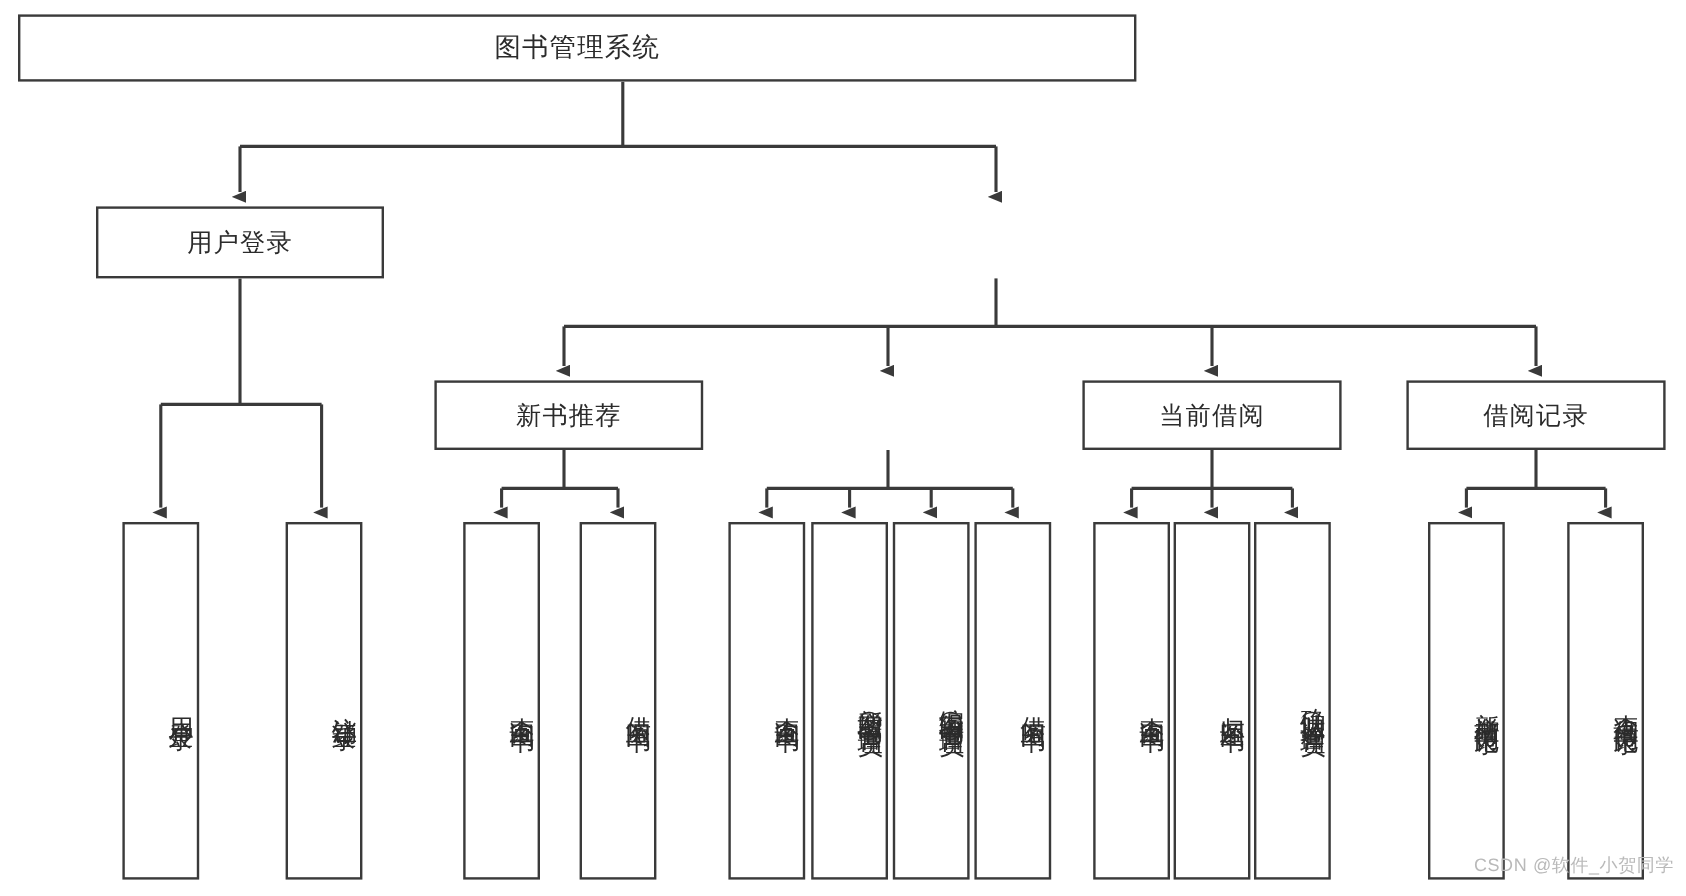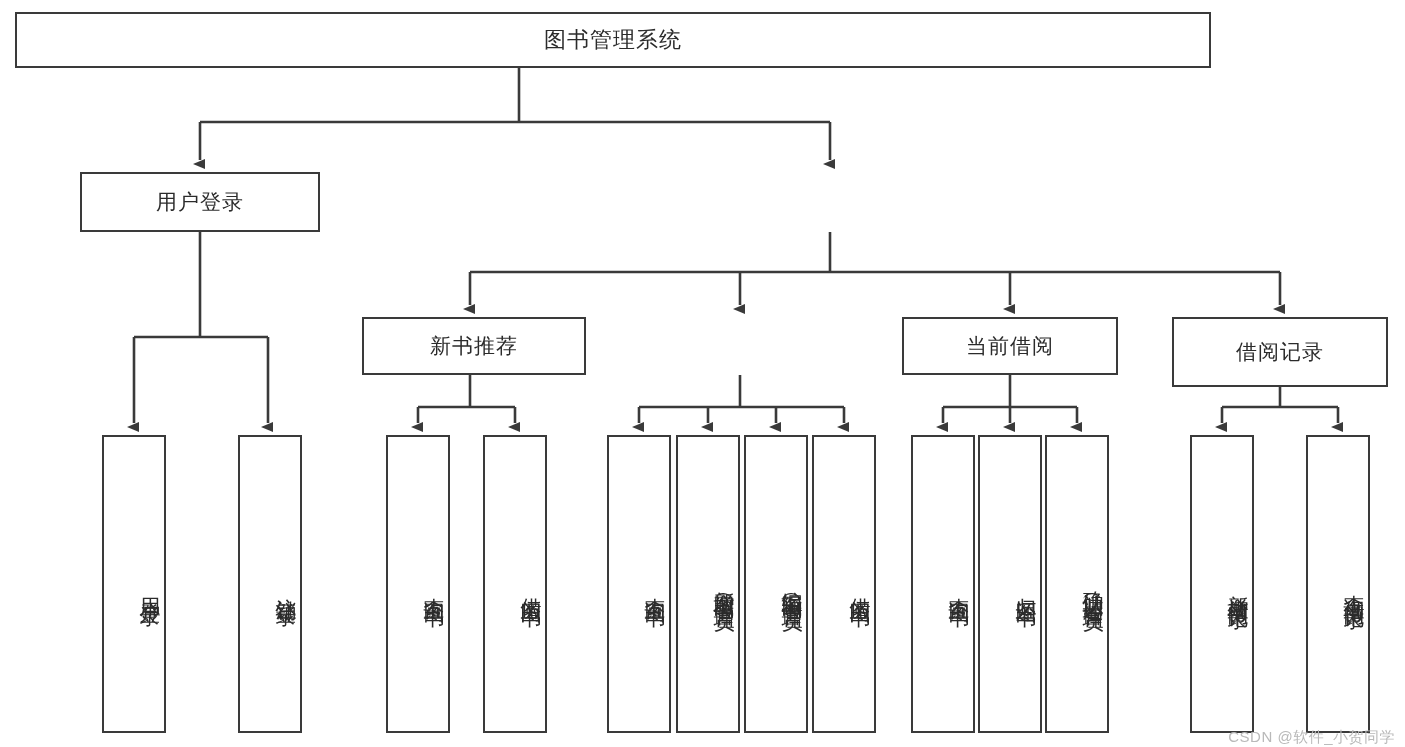--- a/index.html
+++ b/index.html
@@ -28,21 +28,21 @@
     font-size:21px;
     letter-spacing:3px;
     padding-top:6px;
     align-items:flex-start;
     justify-content:center;
   }
   .node.root{font-size:22px;border-width:2.5px;}
   #watermark{
     position:absolute;
     right:10px;
-    bottom:0;
+    bottom:16px;
     font-size:15px;
     color:#b9b9b9;
     letter-spacing:.5px;
     white-space:nowrap;
     pointer-events:none;
     margin-left:45px;
   }
 </style>
 </head>
 <body>
@@ -92,35 +92,35 @@
       <path d="M1010,407 L1010,423" marker-end="url(#arw)"></path>
       <path d="M1077,407 L1077,423" marker-end="url(#arw)"></path>
 
       <path d="M1280,375 L1280,407"></path>
       <path d="M1222,407 L1338,407"></path>
       <path d="M1222,407 L1222,423" marker-end="url(#arw)"></path>
       <path d="M1338,407 L1338,423" marker-end="url(#arw)"></path>
     </g>
   </svg>
 
-  <div class="node horiz root" style="left:15px;top:12px;width:1196px;height:56px;">
+  <div class="node horiz root" style="left:15px;top:12px;width:932px;height:56px;">
     <span>图书管理系统</span>
   </div>
 
   <div class="node horiz" style="left:80px;top:172px;width:240px;height:60px;">
     <span>用户登录</span>
   </div>
 
   <div class="node horiz" style="left:362px;top:317px;width:224px;height:58px;">
     <span>新书推荐</span>
   </div>
   <div class="node horiz" style="left:902px;top:317px;width:216px;height:58px;">
     <span>当前借阅</span>
   </div>
-  <div class="node horiz" style="left:1172px;top:317px;width:216px;height:70px;">
+  <div class="node horiz" style="left:1172px;top:317px;width:216px;height:58px;">
     <span>借阅记录</span>
   </div>
 
   <div class="node vert" style="left:102px;top:435px;width:64px;height:298px;">
     <span>用户登录</span>
   </div>
   <div class="node vert" style="left:238px;top:435px;width:64px;height:298px;">
     <span>注销登录</span>
   </div>
 

